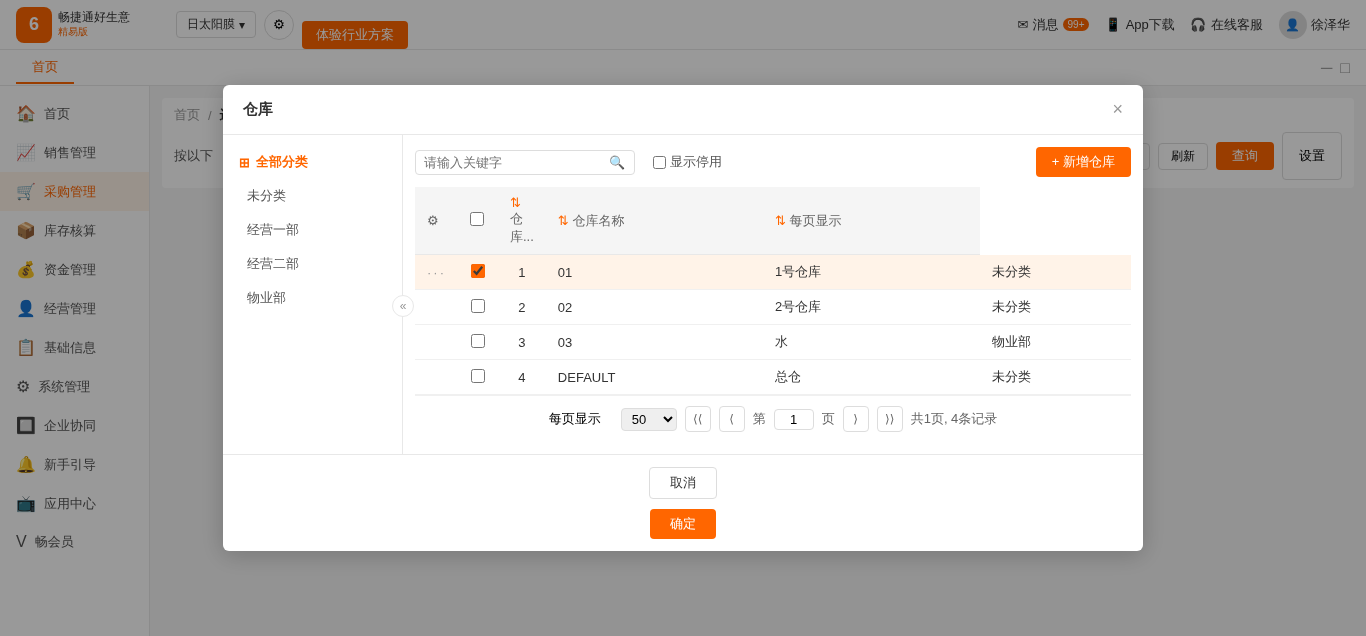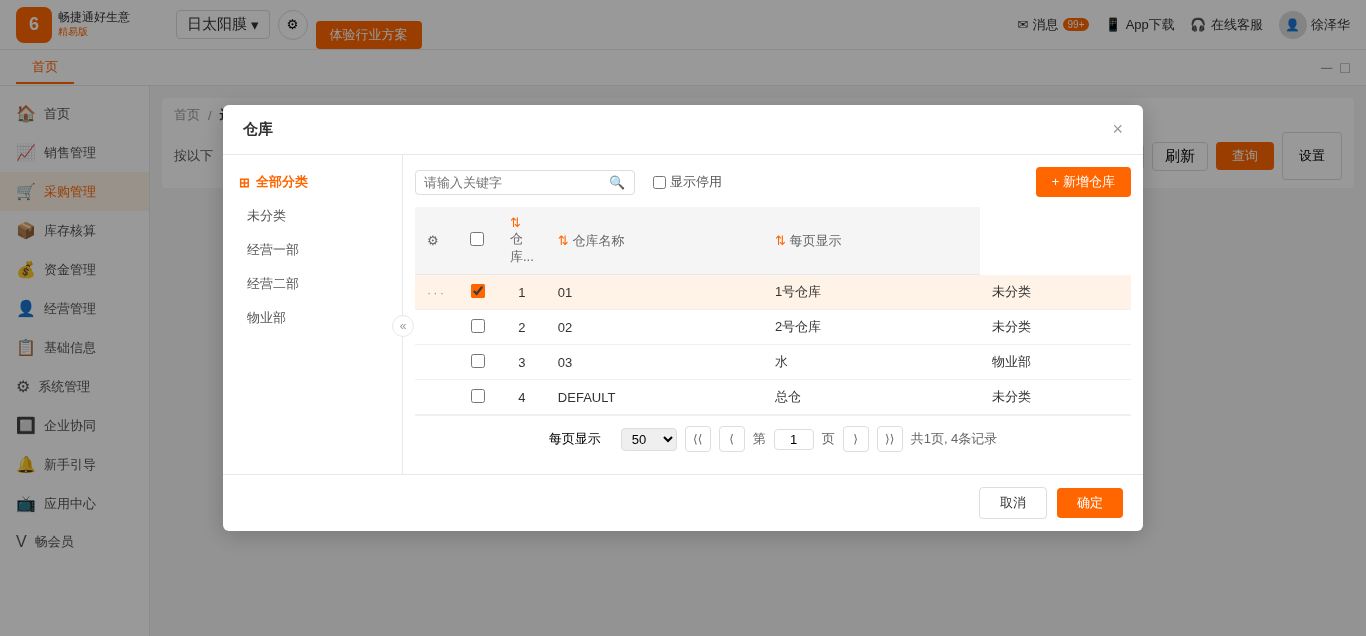--- a/index.html
+++ b/index.html
@@ -31,21 +31,21 @@
     }
     .logo-text { font-size: 12px; color: #333; line-height: 1.3; }
     .logo-sub { font-size: 10px; color: #f60; }
 
     .header-nav {
       display: flex; align-items: center; flex: 1; gap: 8px; margin-left: 10px;
     }
     .store-selector {
       display: flex; align-items: center; gap: 4px;
       padding: 4px 10px; border: 1px solid #ddd; border-radius: 4px;
-      cursor: pointer; font-size: 15px; color: #333; text-align: center;
+      cursor: pointer; font-size: 12px; color: #333; text-align: center;
     }
     .header-btn {
       padding: 5px 14px; border-radius: 4px; font-size: 13px; cursor: pointer; border: none; margin-top: 20px;
     }
     .btn-orange { background: #f60; color: #fff; }
     .gear-btn { background: none; border: 1px solid #ddd; border-radius: 50%; width: 30px; height: 30px; display: flex; align-items: center; justify-content: center; cursor: pointer; }
 
     .header-right {
       display: flex; align-items: center; gap: 16px; margin-left: auto;
     }
@@ -205,21 +205,21 @@
       border: 1px solid #ddd; border-radius: 4px; cursor: pointer; color: #666; background: #fff; font-size: 12px;
     }
     .page-input {
       width: 40px; text-align: center; border: 1px solid #ddd; border-radius: 4px; padding: 2px 4px; font-size: 13px;
     }
     .page-info { font-size: 13px; color: #666; }
 
     
     .modal-footer {
       display: flex; align-items: center; justify-content: flex-end;
-      gap: 10px; padding: 12px 20px; border-top: 1px solid #e8e8e8;
+      gap: 10px; padding: 12px 20px; border-top: 1px solid #e8e8e8; flex-direction: column;
     }
     .btn-cancel {
       padding: 6px 20px; border: 1px solid #ddd; border-radius: 4px;
       background: #fff; cursor: pointer; font-size: 13px; color: #333;
     }
     .btn-confirm {
       padding: 6px 20px; border: none; border-radius: 4px;
       background: #f60; color: #fff; cursor: pointer; font-size: 13px;
     }
 
@@ -343,21 +343,21 @@
         <span style="color:#999;font-size:13px;">首页</span>
         <span style="color:#999;">/</span>
         <span style="color:#333;font-size:13px;font-weight:bold;">进货单</span>
       </div>
       <div style="display:flex;align-items:center;gap:8px;font-size:13px;color:#555;">
         <span>按以下</span>
         <span style="color:#f60;cursor:pointer;">▼</span>
         <div style="margin-left:auto;display:flex;gap:8px;align-items:center;">
           <button style="padding:4px 12px;border:1px solid #ddd;background:#fff;border-radius:4px;cursor:pointer;font-size:12px;">打印</button>
           <button style="padding:4px 12px;border:1px solid #ddd;background:#fff;border-radius:4px;cursor:pointer;font-size:12px;">导出</button>
-          <button style="padding:4px 12px;border:1px solid #ddd;background:#fff;border-radius:4px;cursor:pointer;font-size:15px;">刷新</button>
+          <button style="padding:4px 12px;border:1px solid #ddd;background:#fff;border-radius:4px;cursor:pointer;font-size:12px;">刷新</button>
           <button class="btn-orange" style="padding:5px 16px;border:none;border-radius:4px;cursor:pointer;font-size:13px;color:#fff;background:#f60;">查询</button>
           <button style="padding:14px 16px;border:1px solid #ddd;background:#fff;border-radius:4px;cursor:pointer;font-size:13px;">设置</button>
         </div>
       </div>
     </div>
   </div>
 
 </div>
 
 <div class="overlay">

